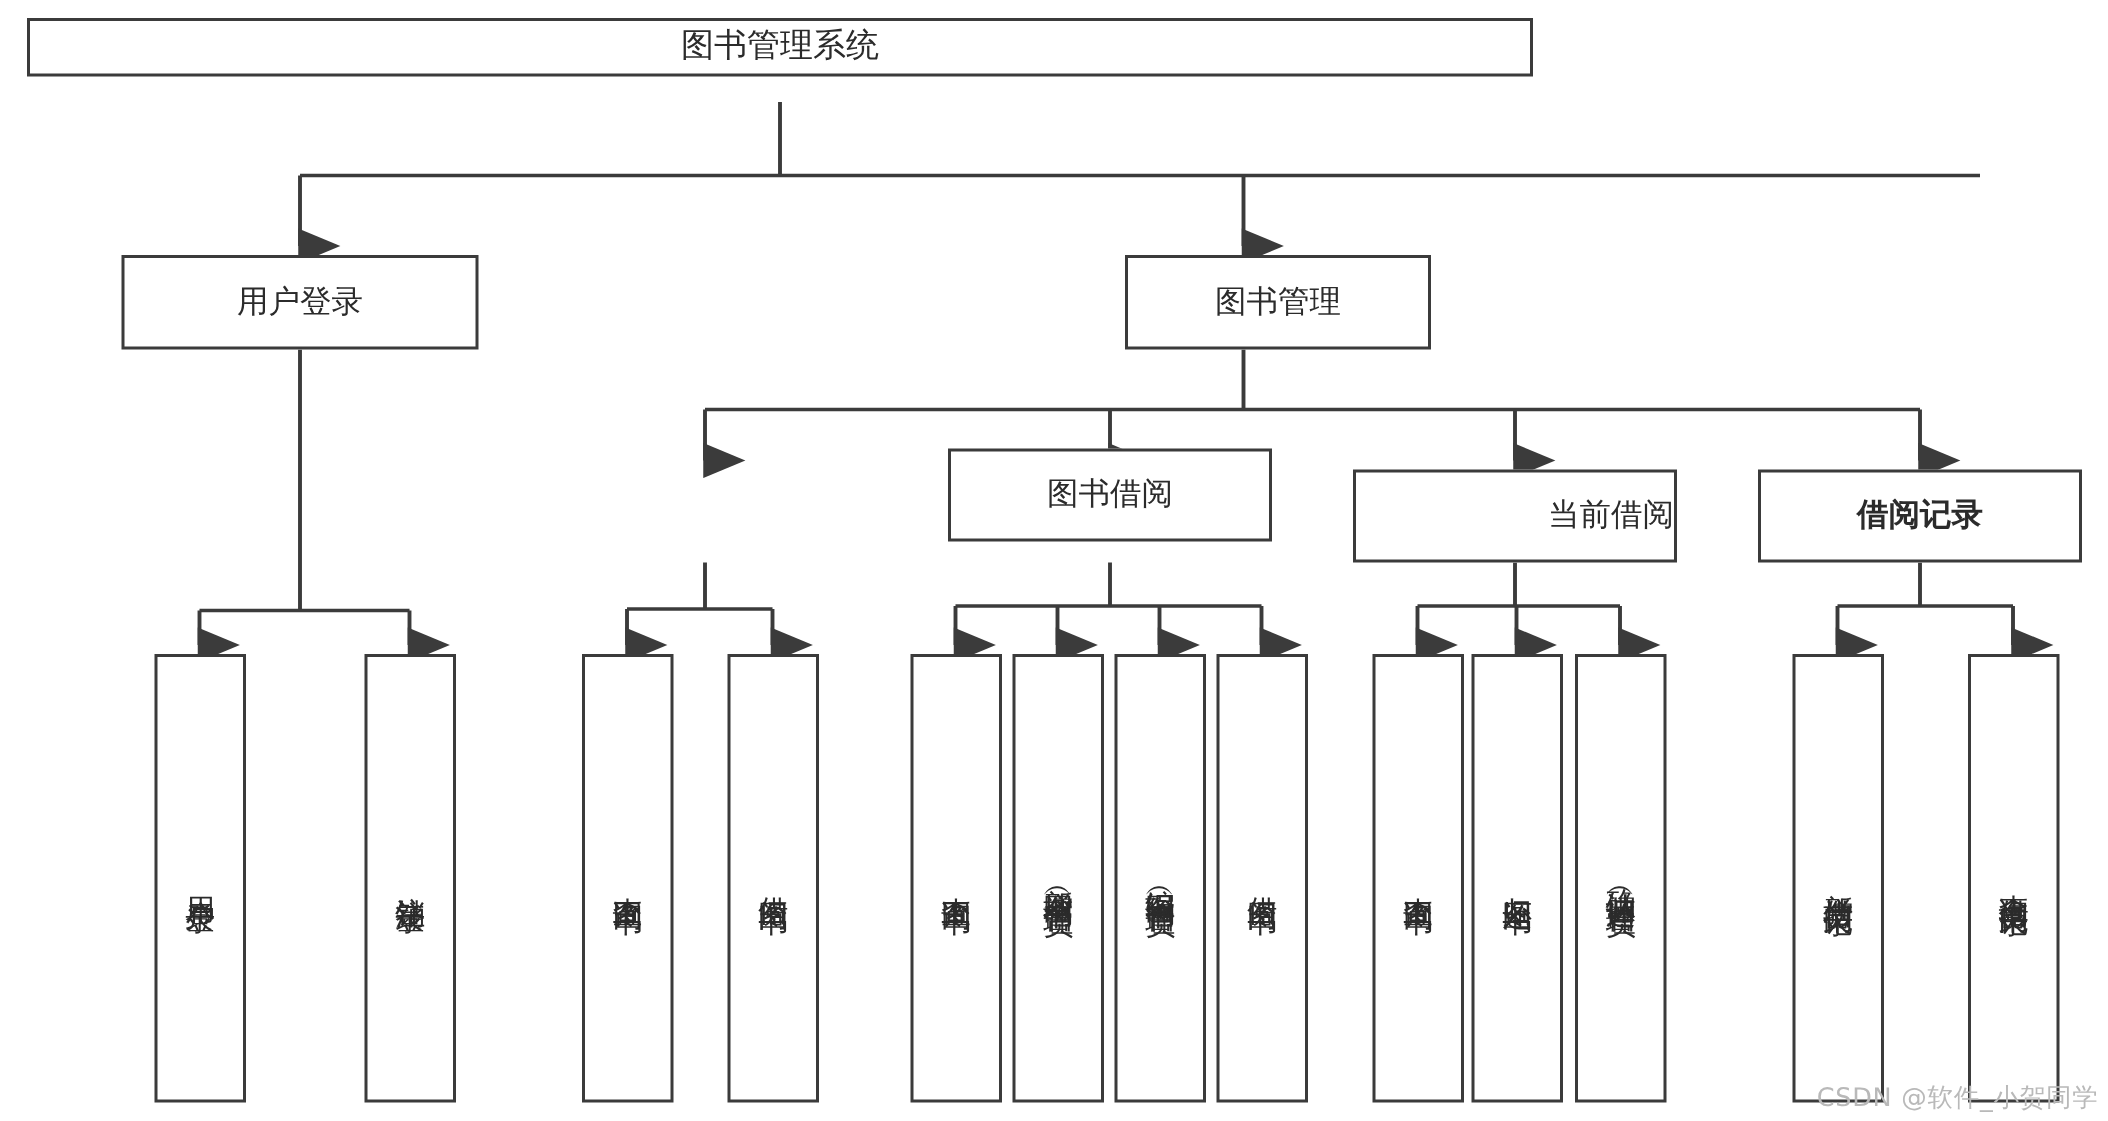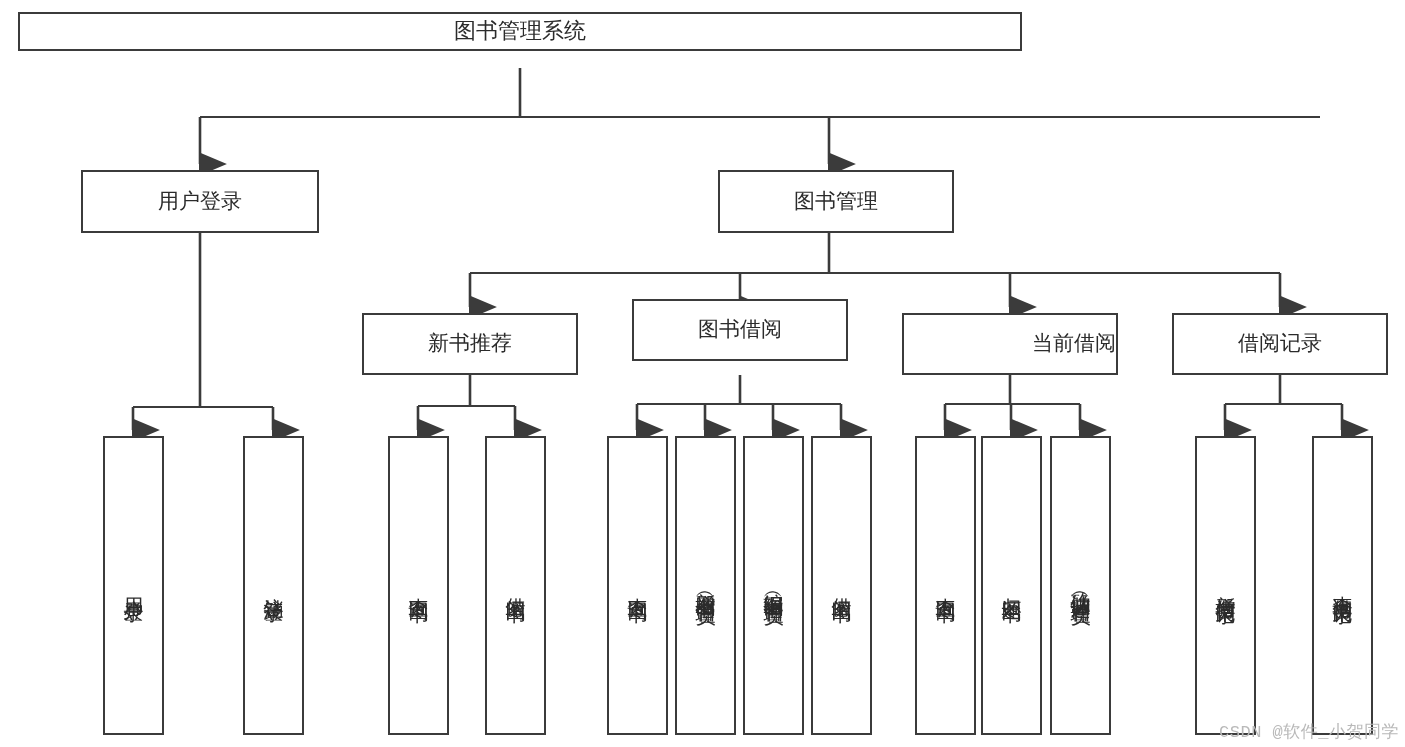--- a/index.html
+++ b/index.html
@@ -7,21 +7,21 @@
   #diagram{position:relative;width:1405px;height:747px;background:#ffffff;}
   svg#edges{position:absolute;left:0;top:0;width:1405px;height:747px;}
   .node{position:absolute;box-sizing:border-box;background:#ffffff;border:2.5px solid #3b3b3b;
         display:flex;align-items:center;justify-content:center;}
   .node .lbl{color:#2b2b2b;line-height:1.12;text-align:center;white-space:pre;}
   .h-node .lbl{font-size:21px;}
   .root .lbl{font-size:22px;}
   .leaf .lbl{font-size:20px;writing-mode:vertical-rl;text-orientation:upright;
              letter-spacing:2px;line-height:1.05;}
   .watermark{position:absolute;right:6px;bottom:4px;font-size:17px;color:#b9b9b9;
-             letter-spacing:.5px;white-space:nowrap;font-family:Liberation Mono, monospace;}
+             letter-spacing:.5px;white-space:nowrap;}
 </style>
 </head>
 <body>
 
 <div id="diagram">
 
   <svg id="edges" viewBox="0 0 1405 747" xmlns="http://www.w3.org/2000/svg">
     <defs>
       <marker id="arw" viewBox="0 0 10 12" refX="5" refY="11.5" markerWidth="9" markerHeight="11" orient="auto-start-reverse">
         <path d="M0,0 L10,0 L5,12 Z" fill="#3b3b3b" transform="rotate(180 5 6)"></path>
@@ -71,34 +71,31 @@
     </g>
   </svg>
 
   <div class="node root" style="left:18px;top:12px;width:1004px;height:39px;">
     <span class="lbl">图书管理系统</span>
   </div>
 
   <div class="node h-node" style="left:81px;top:170px;width:238px;height:63px;">
     <span class="lbl">用户登录</span>
   </div>
-  <div class="node h-node" style="left:718px;top:170px;width:236px;height:63px;">
+  <div class="node h-node" style="left:750px;top:170px;width:204px;height:63px;">
     <span class="lbl">图书管理</span>
   </div>
 
-  <div class="node h-node" style="left:362px;top:313px;width:216px;height:62px;">
-    <span class="lbl">新书推荐</span>
-  </div>
   <div class="node h-node" style="left:632px;top:299px;width:216px;height:62px;">
     <span class="lbl">图书借阅</span>
   </div>
   <div class="node h-node" style="left:902px;top:313px;width:216px;height:62px;justify-content:flex-end;">
     <span class="lbl">当前借阅</span>
   </div>
-  <div class="node h-node" style="left:1172px;top:313px;width:216px;height:62px;">
+  <div class="node h-node" style="left:1172px;top:313px;width:216px;height:62px;font-weight:bold;">
     <span class="lbl">借阅记录</span>
   </div>
 
   <div class="node leaf" style="left:103px;top:436px;width:61px;height:299px;">
     <span class="lbl">用户登录</span>
   </div>
   <div class="node leaf" style="left:243px;top:436px;width:61px;height:299px;">
     <span class="lbl">注销登录</span>
   </div>
 

